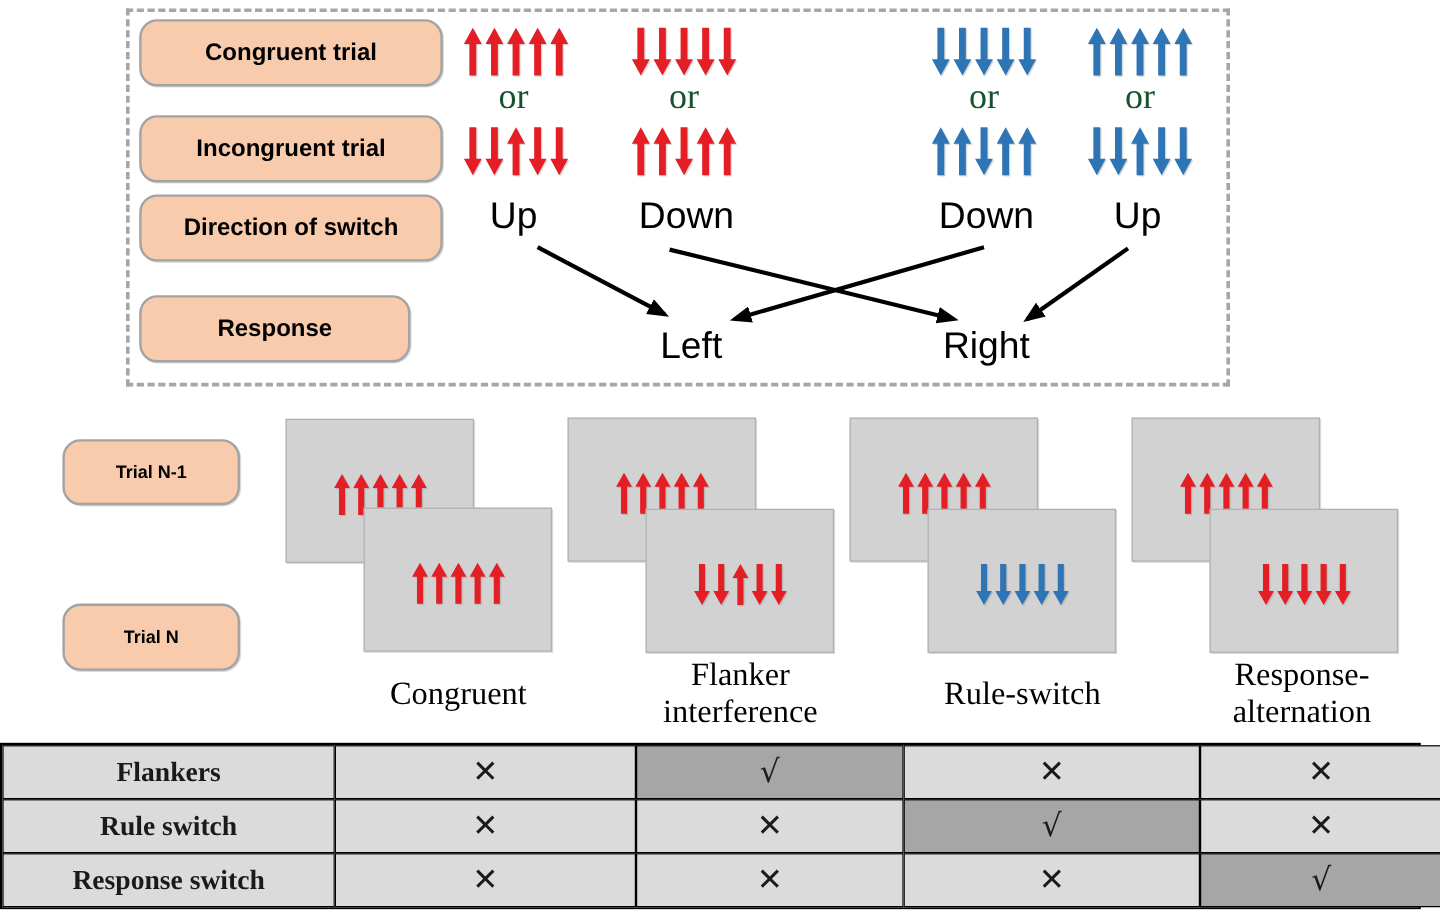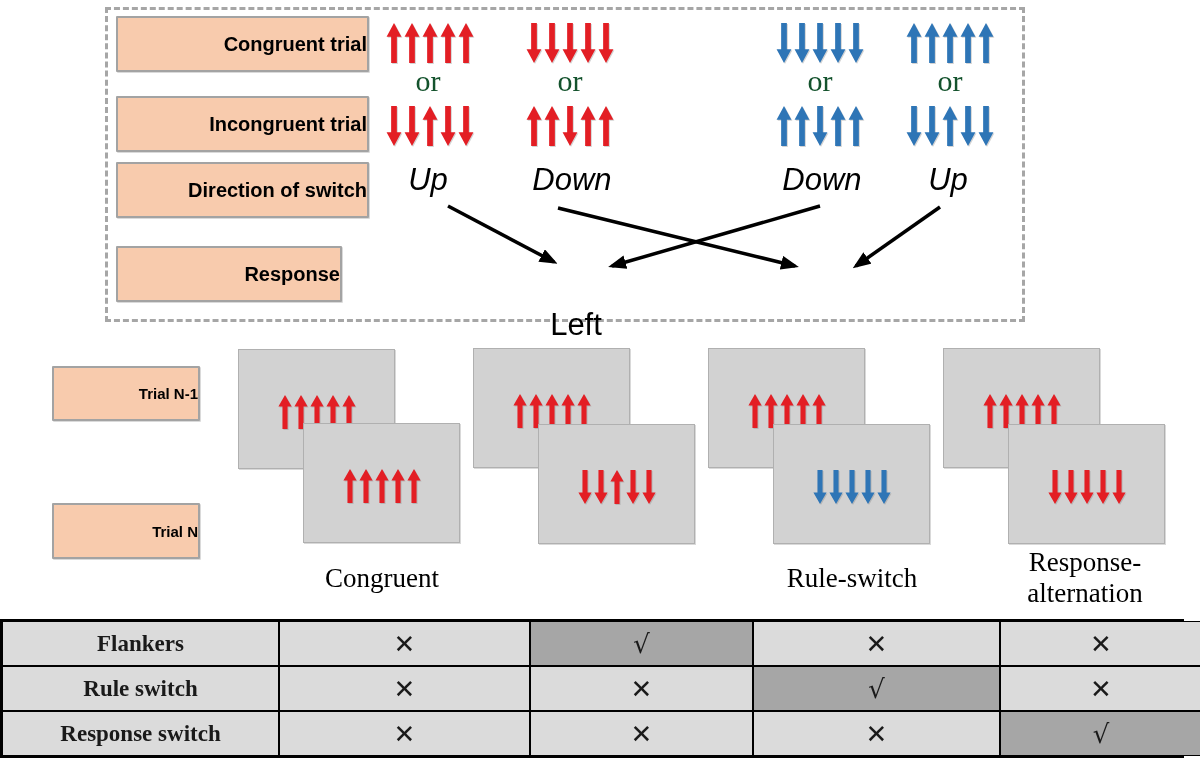--- a/index.html
+++ b/index.html
@@ -2,34 +2,34 @@
 <html><head>
 <meta charset="utf-8">
 <style>
   html,body{margin:0;padding:0;background:#fff;}
   #stage{position:relative;width:1200px;height:758px;background:#fff;overflow:hidden;
          font-family:"Liberation Sans",sans-serif;color:#111;}
   
   .dashed-box{position:absolute;left:105px;top:7px;width:920px;height:315px;
               border:3px dashed #a6a6a6;box-sizing:border-box;background:#fff;}
   
-  .plabel{position:absolute;background:#f8cbad;border:2px solid #a3a3a3;border-radius:1px;
-          display:flex;align-items:center;justify-content:flex-end;
+  .plabel{position:absolute;background:#f8cbad;border:2px solid #a3a3a3;border-radius:15px;
+          display:flex;align-items:center;justify-content:center;
           font-weight:bold;font-size:20px;color:#000;box-sizing:border-box;
           box-shadow:1px 1px 0 rgba(150,150,150,.35);}
   .plabel.small{font-size:15px;}
   
   .arrows{position:absolute;}
   .arrows svg{display:block;filter:drop-shadow(1.5px 1.5px 0 rgba(130,130,130,.35));}
   .arrows-lg{width:90px;height:42px;}
   .arrows-md{width:80px;height:36px;}
   .or-label{position:absolute;width:60px;text-align:center;
             font-family:"Liberation Serif",serif;font-size:30px;color:#14532d;}
-  .dir-label{position:absolute;width:120px;text-align:center;font-size:31px;color:#000;font-style:italic;}
-  .resp-label{position:absolute;width:120px;text-align:center;font-size:31px;color:#000;margin-top:37px;}
+  .dir-label{position:absolute;width:120px;text-align:center;font-size:31px;color:#000;}
+  .resp-label{position:absolute;width:120px;text-align:center;font-size:31px;color:#000;}
   
   .card{position:absolute;width:157px;height:120px;background:#d2d2d2;
         border:1px solid #b0b0b0;box-sizing:border-box;box-shadow:1px 1px 0 rgba(160,160,160,.4);}
   .card .arrows-md{left:38px;top:44px;}
   
   .cond-label{position:absolute;width:230px;height:64px;top:546px;
               display:flex;flex-direction:column;justify-content:center;align-items:center;
               font-family:"Liberation Serif",serif;font-size:27px;line-height:31px;color:#000;}
   
   .btable{position:absolute;left:0;top:619px;width:1184px;height:139px;box-sizing:border-box;
@@ -140,20 +140,21 @@
         <polygon points="5.8,1 11.2,1 11.2,26 15.5,26 8.5,39 1.5,26 5.8,26" fill="#2e75b6"></polygon>
         <polygon points="22.8,1 28.2,1 28.2,26 32.5,26 25.5,39 18.5,26 22.8,26" fill="#2e75b6"></polygon>
         <polygon points="39.8,39 39.8,14 35.5,14 42.5,1 49.5,14 45.2,14 45.2,39" fill="#2e75b6"></polygon>
         <polygon points="56.8,1 62.2,1 62.2,26 66.5,26 59.5,39 52.5,26 56.8,26" fill="#2e75b6"></polygon>
         <polygon points="73.8,1 79.2,1 79.2,26 83.5,26 76.5,39 69.5,26 73.8,26" fill="#2e75b6"></polygon>
       </svg>
     </div>
   <div class="dir-label" style="left:888px;top:162px;">Up</div>
 
   <div class="resp-label" style="left:516px;top:270px;">Left</div>
+  <div class="resp-label" style="left:762px;top:270px;">Right</div>
 
   <svg class="map-arrows" width="1200" height="340" viewBox="0 0 1200 340">
     <defs>
       <marker id="ah" markerUnits="userSpaceOnUse" markerWidth="18" markerHeight="14" refX="14" refY="7" orient="auto">
         <polygon points="0,0 18,7 0,14" fill="#000"></polygon>
       </marker>
     </defs>
     <line x1="448" y1="206" x2="554" y2="262" stroke="#000" stroke-width="3.5" marker-end="url(#ah)"></line>
     <line x1="558" y1="208" x2="795" y2="266" stroke="#000" stroke-width="3.5" marker-end="url(#ah)"></line>
     <line x1="820" y1="206" x2="612" y2="266" stroke="#000" stroke-width="3.5" marker-end="url(#ah)"></line>
@@ -256,20 +257,24 @@
           <polygon points="56.8,1 62.2,1 62.2,26 66.5,26 59.5,39 52.5,26 56.8,26" fill="#e31e24"></polygon>
           <polygon points="73.8,1 79.2,1 79.2,26 83.5,26 76.5,39 69.5,26 73.8,26" fill="#e31e24"></polygon>
         </svg>
       </div>
   </div>
 
   <div class="cond-label" style="left:267px;">
     <span>Congruent</span>
     <span></span>
   </div>
+  <div class="cond-label" style="left:502px;">
+    <span>Flanker</span>
+    <span>interference</span>
+  </div>
   <div class="cond-label" style="left:737px;">
     <span>Rule-switch</span>
     <span></span>
   </div>
   <div class="cond-label" style="left:970px;">
     <span>Response-</span>
     <span>alternation</span>
   </div>
 
   <div class="btable">

